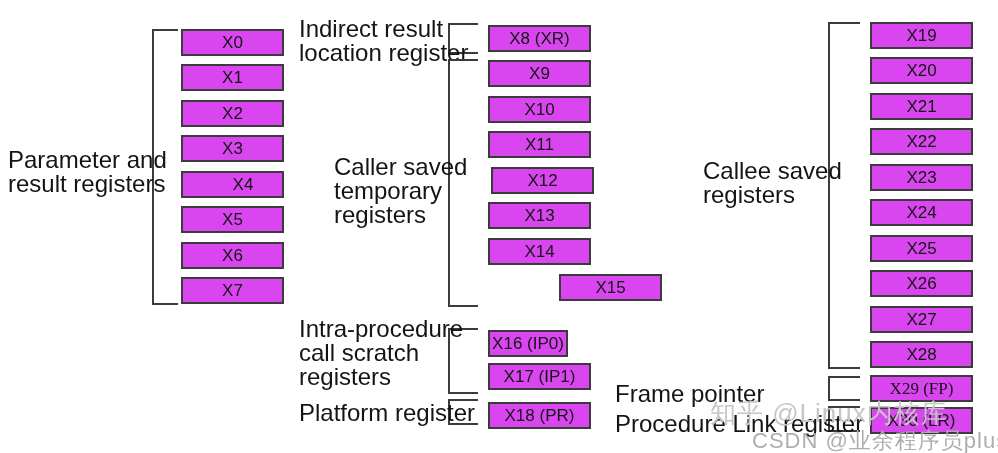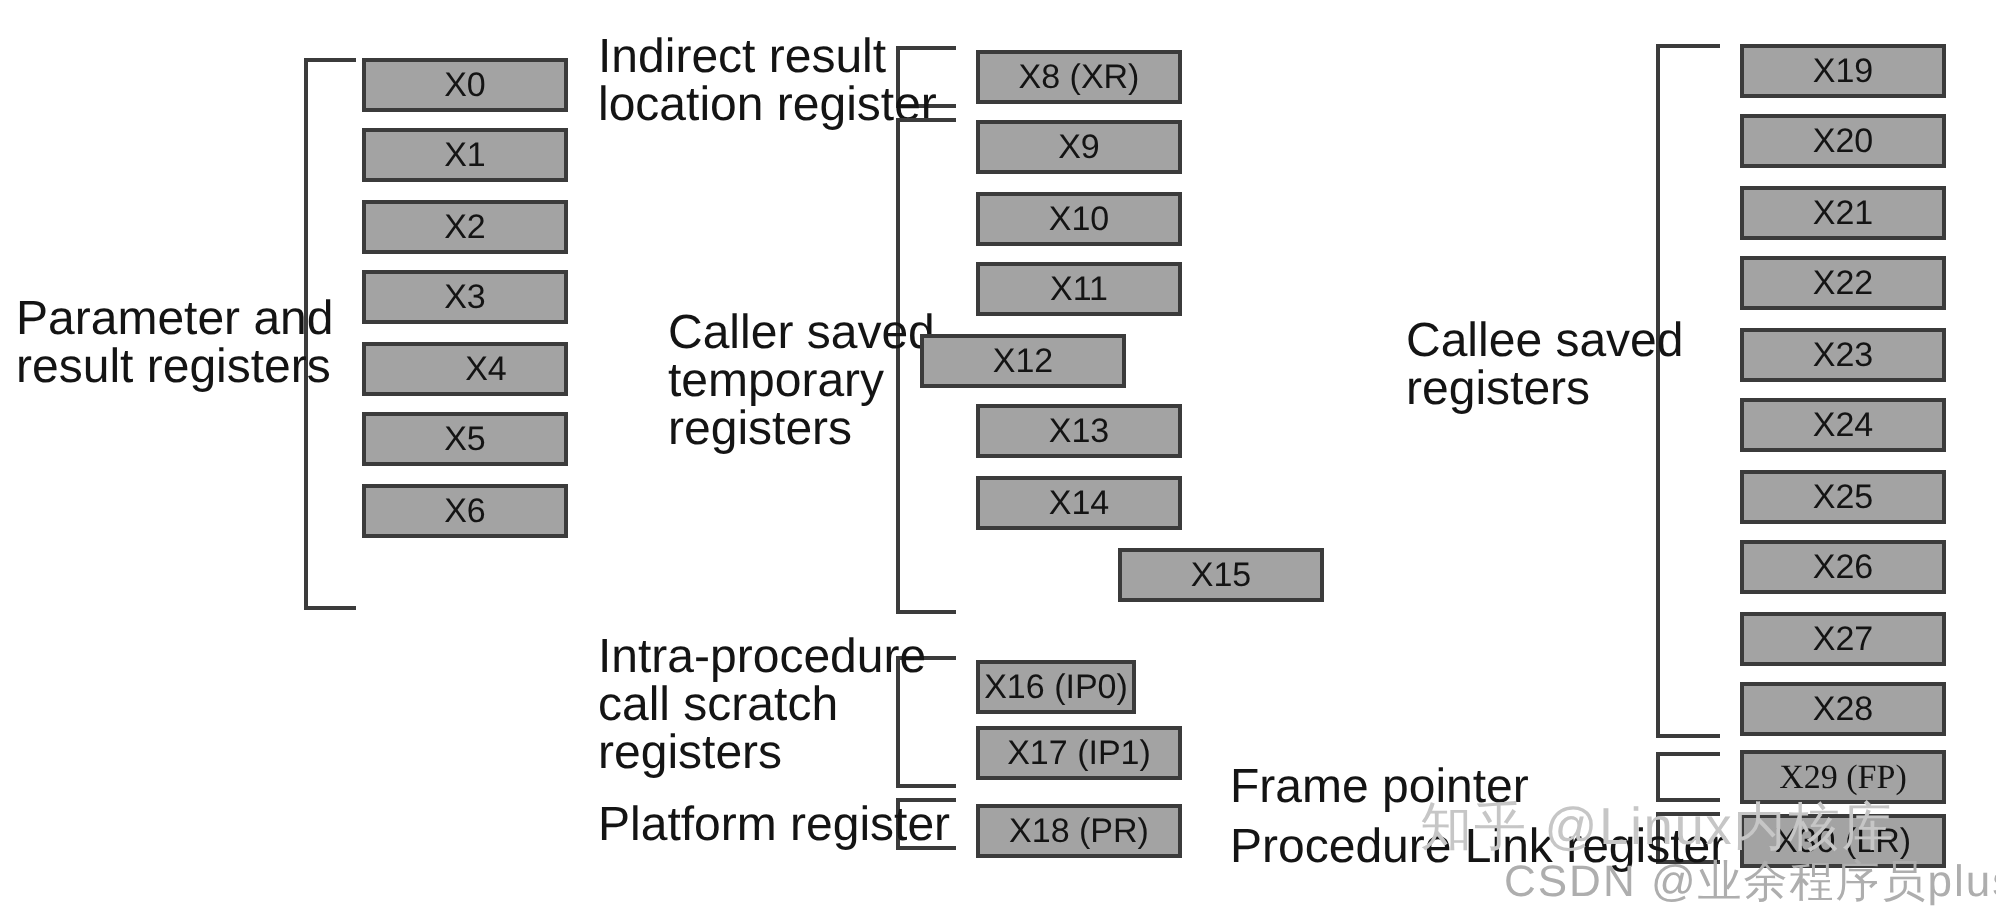--- a/index.html
+++ b/index.html
@@ -9,21 +9,21 @@
   html,body{margin:0;padding:0;}
   body{
     width:998px;height:453px;position:relative;overflow:hidden;
     background:var(--bg);
     font-family:"Liberation Sans","DejaVu Sans",sans-serif;
     color:var(--text);
   }
   #diagram{position:absolute;inset:0;}
   .rbox{
     position:absolute;width:103px;height:27px;box-sizing:border-box;
-    border:2px solid var(--line);background:#a3a3a3;
+    border:2px solid var(--line);background:#d946ef;
     display:flex;align-items:center;justify-content:center;
     font-size:17px;line-height:23px;white-space:nowrap;
   }
   .bracket{
     position:absolute;box-sizing:border-box;
     border-left:2px solid var(--line);
     border-top:2px solid var(--line);
     border-bottom:2px solid var(--line);
   }
   .glabel{
@@ -44,32 +44,33 @@
     <div class="bracket" style="left: 152px; top: 29px; height: 276px; width: 26px;"></div>
     <div class="glabel" style="left: 8px; top: 148px;">Parameter and
 result registers</div>
     <div class="rbox" style="left: 181px; top: 29px; width: 103px; height: 27px;">X0</div>
     <div class="rbox" style="left: 181px; top: 64px; width: 103px; height: 27px;">X1</div>
     <div class="rbox" style="left: 181px; top: 100px; width: 103px; height: 27px;">X2</div>
     <div class="rbox" style="left: 181px; top: 135px; width: 103px; height: 27px;">X3</div>
     <div class="rbox" style="left: 181px; top: 171px; width: 103px; height: 27px; padding-left: 21px;">X4</div>
     <div class="rbox" style="left: 181px; top: 206px; width: 103px; height: 27px;">X5</div>
     <div class="rbox" style="left: 181px; top: 242px; width: 103px; height: 27px;">X6</div>
+    <div class="rbox" style="left: 181px; top: 277px; width: 103px; height: 27px;">X7</div>
     <div class="bracket" style="left: 448px; top: 23px; height: 31px; width: 30px;"></div>
     <div class="glabel" style="left: 299px; top: 17px;">Indirect result
 location register</div>
     <div class="rbox" style="left: 488px; top: 25px; width: 103px; height: 27px;">X8 (XR)</div>
     <div class="bracket" style="left: 448px; top: 59px; height: 248px; width: 30px;"></div>
     <div class="glabel" style="left: 334px; top: 155px;">Caller saved
 temporary
 registers</div>
     <div class="rbox" style="left: 488px; top: 60px; width: 103px; height: 27px;">X9</div>
     <div class="rbox" style="left: 488px; top: 96px; width: 103px; height: 27px;">X10</div>
     <div class="rbox" style="left: 488px; top: 131px; width: 103px; height: 27px;">X11</div>
-    <div class="rbox" style="left: 460px; top: 167px; width: 103px; height: 27px;">X12</div>
+    <div class="rbox" style="left: 491px; top: 167px; width: 103px; height: 27px;">X12</div>
     <div class="rbox" style="left: 488px; top: 202px; width: 103px; height: 27px;">X13</div>
     <div class="rbox" style="left: 488px; top: 238px; width: 103px; height: 27px;">X14</div>
     <div class="rbox" style="left: 512px; top: 274px; width: 103px; height: 27px; margin-left: 47px;">X15</div>
     <div class="bracket" style="left: 448px; top: 328px; height: 66px; width: 30px;"></div>
     <div class="glabel" style="left: 299px; top: 317px;">Intra-procedure
 call scratch
 registers</div>
     <div class="rbox" style="left: 488px; top: 330px; width: 80px; height: 27px;">X16 (IP0)</div>
     <div class="rbox" style="left: 488px; top: 363px; width: 103px; height: 27px;">X17 (IP1)</div>
     <div class="bracket" style="left: 448px; top: 399px; height: 26px; width: 30px;"></div>

